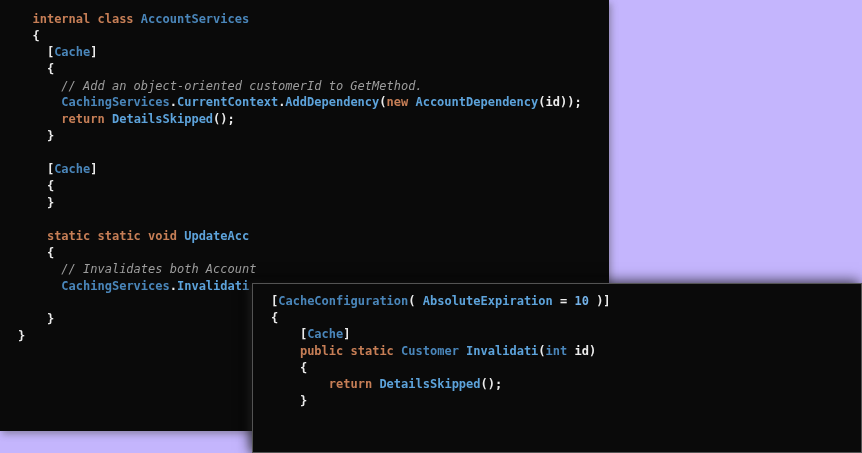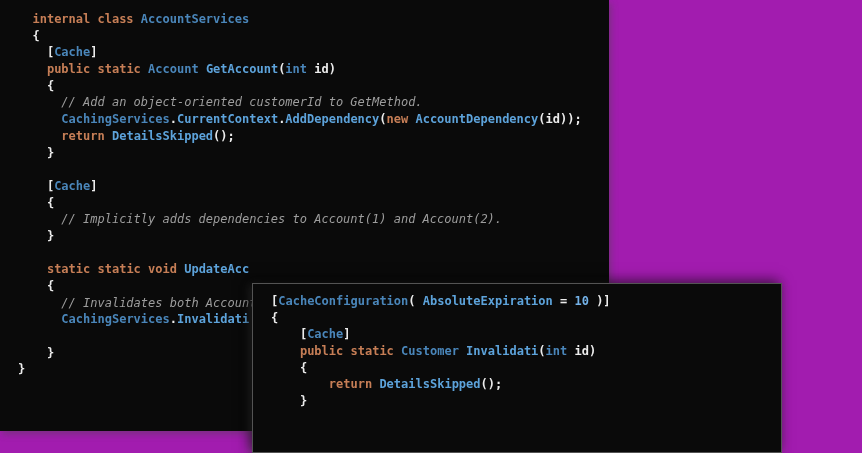--- a/index.html
+++ b/index.html
@@ -15,21 +15,21 @@
     background:#0a0a0a;
     box-sizing:border-box;
     overflow:hidden;
   }
   .code-window.back{
     left:0;top:0;width:609px;height:431px;
     padding:11px 0 0 18px;
     box-shadow:2px 3px 7px rgba(70,70,70,0.45);
   }
   .code-window.front{
-    left:252px;top:283px;width:530px;height:170px;
+    left:252px;top:283px;width:610px;height:170px;
     padding:9px 0 0 18px;
     border:1px solid rgba(145,145,145,0.55);
     box-shadow:-3px -3px 12px rgba(0,0,0,0.55), -2px 2px 8px rgba(80,80,80,0.5);
   }
   .code-line{
     white-space:pre;
     font-size:12px;
     line-height:16.7px;
     height:16.7px;
     font-weight:bold;
@@ -38,35 +38,33 @@
   .tok-k{color:var(--keyword);}
   .tok-t{color:var(--type);}
   .tok-m{color:var(--method);}
   .tok-n{color:var(--number);}
   .tok-p{color:var(--punct);}
   .tok-c{color:var(--comment);font-style:italic;font-weight:normal;}
 </style>
 </head>
 <body>
 
-<div id="stage" style="background: #a21caf;">
+<div id="stage" style="background: #c4b5fd;">
   <div class="code-window back" style="background: rgb(10, 10, 10);">
       <div class="code-line"><span class="tok-p">  </span><span class="tok-k">internal class</span><span class="tok-p"> </span><span class="tok-t">AccountServices</span></div>
       <div class="code-line"><span class="tok-p">  {</span></div>
       <div class="code-line"><span class="tok-p">    [</span><span class="tok-t">Cache</span><span class="tok-p">]</span></div>
-      <div class="code-line"><span class="tok-p">    </span><span class="tok-k">public static</span><span class="tok-p"> </span><span class="tok-t">Account</span><span class="tok-p"> </span><span class="tok-m">GetAccount</span><span class="tok-p">(</span><span class="tok-t">int</span><span class="tok-p"> id)</span></div>
       <div class="code-line"><span class="tok-p">    {</span></div>
       <div class="code-line"><span class="tok-c">      // Add an object-oriented customerId to GetMethod.</span></div>
       <div class="code-line"><span class="tok-p">      </span><span class="tok-t">CachingServices</span><span class="tok-p">.</span><span class="tok-m">CurrentContext</span><span class="tok-p">.</span><span class="tok-m">AddDependency</span><span class="tok-p">(</span><span class="tok-k">new</span><span class="tok-p"> </span><span class="tok-m">AccountDependency</span><span class="tok-p">(id));</span></div>
       <div class="code-line"><span class="tok-p">      </span><span class="tok-k">return</span><span class="tok-p"> </span><span class="tok-m">DetailsSkipped</span><span class="tok-p">();</span></div>
       <div class="code-line"><span class="tok-p">    }</span></div>
       <div class="code-line"> </div>
       <div class="code-line"><span class="tok-p">    [</span><span class="tok-t">Cache</span><span class="tok-p">]</span></div>
       <div class="code-line"><span class="tok-p">    {</span></div>
-      <div class="code-line"><span class="tok-c">      // Implicitly adds dependencies to Account(1) and Account(2).</span></div>
       <div class="code-line"><span class="tok-p">    }</span></div>
       <div class="code-line"> </div>
       <div class="code-line"><span class="tok-p">    </span><span class="tok-k">static static void</span><span class="tok-p"> </span><span class="tok-m">UpdateAcc</span></div>
       <div class="code-line"><span class="tok-p">    {</span></div>
       <div class="code-line"><span class="tok-c">      // Invalidates both Account</span></div>
       <div class="code-line"><span class="tok-p">      </span><span class="tok-t">CachingServices</span><span class="tok-p">.</span><span class="tok-m">Invalidati</span></div>
       <div class="code-line"> </div>
       <div class="code-line"><span class="tok-p">    }</span></div>
       <div class="code-line"><span class="tok-p">}</span></div>
     </div>

